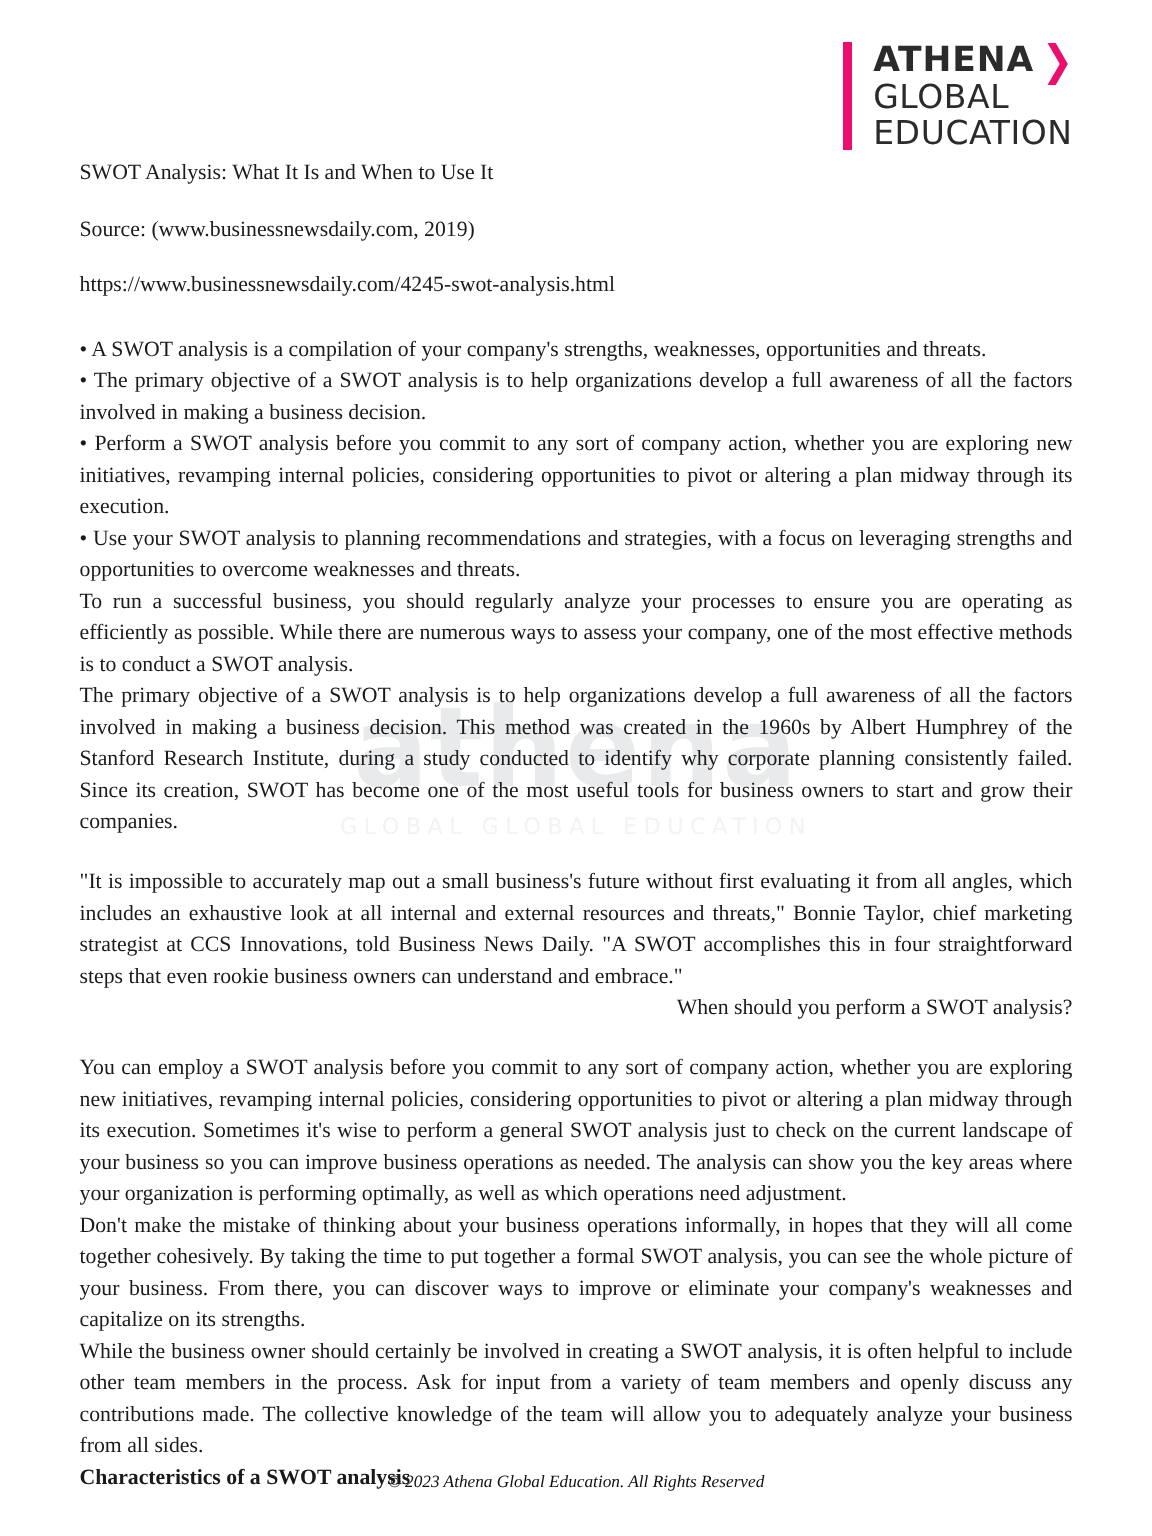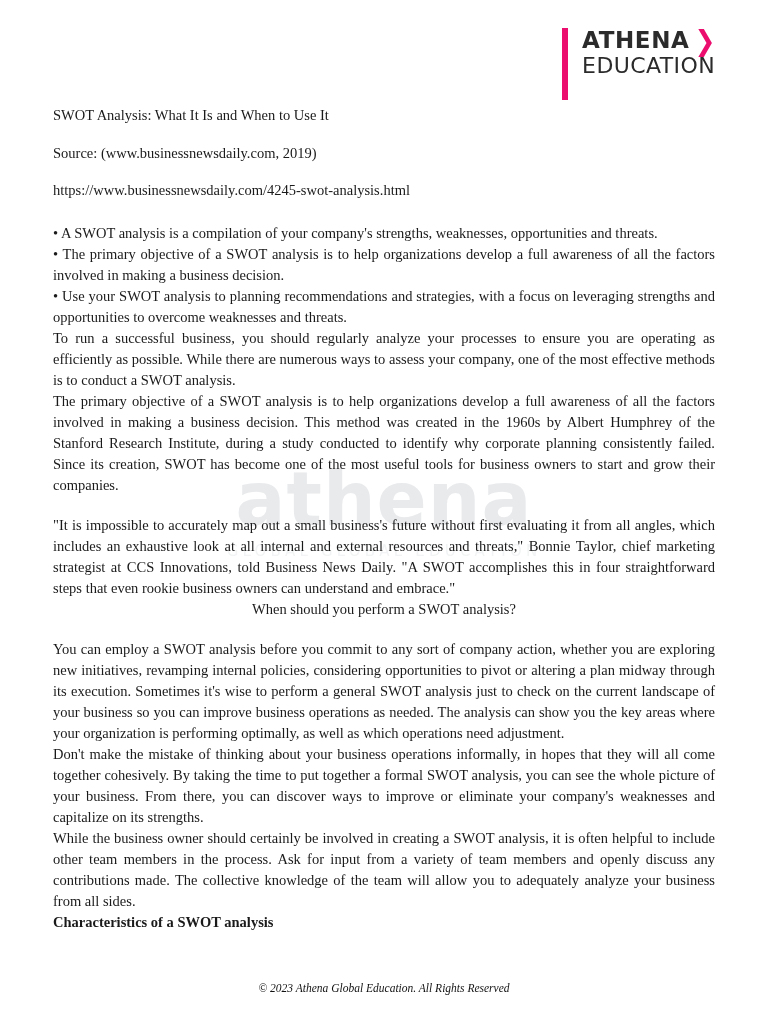--- a/index.html
+++ b/index.html
@@ -117,21 +117,21 @@
     word-break: break-all;
   }
   .para {
     font-size: 14.5px;
     line-height: 1.45;
     margin: 0;
     text-align: justify;
     text-justify: inter-word;
   }
   .para.noj {
-    text-align: center;
+    text-align: right;
     font-family: Liberation Serif, serif;
   }
   .spacer {
     height: 19px;
   }
   .subhead {
     font-size: 14.5px;
     font-weight: 700;
     line-height: 1.45;
     margin: 0;
@@ -161,34 +161,36 @@
     <div class="watermark-sub">GLOBAL GLOBAL EDUCATION</div>
   </div>
 
   <div class="logo">
     <div class="logo-bar"></div>
     <div class="logo-text">
       <div class="logo-line1">
         <span>ATHENA</span>
         <span class="logo-chevron">❯</span>
       </div>
+      <div class="logo-line2">GLOBAL</div>
       <div class="logo-line3">EDUCATION</div>
     </div>
   </div>
 
   <div class="content">
 
     <div class="doc-title">SWOT Analysis: What It Is and When to Use It</div>
 
     <div class="source-line">Source: (www.businessnewsdaily.com, 2019)</div>
 
     <div class="source-url">https://www.businessnewsdaily.com/4245-swot-analysis.html</div>
 
     <div class="para">• A SWOT analysis is a compilation of your company's strengths, weaknesses, opportunities and threats.</div>
     <div class="para">• The primary objective of a SWOT analysis is to help organizations develop a full awareness of all the factors involved in making a business decision.</div>
+    <div class="para">• Perform a SWOT analysis before you commit to any sort of company action, whether you are exploring new initiatives, revamping internal policies, considering opportunities to pivot or altering a plan midway through its execution.</div>
     <div class="para">• Use your SWOT analysis to planning recommendations and strategies, with a focus on leveraging strengths and opportunities to overcome weaknesses and threats.</div>
 
     <div class="para">To run a successful business, you should regularly analyze your processes to ensure you are operating as efficiently as possible. While there are numerous ways to assess your company, one of the most effective methods is to conduct a SWOT analysis.</div>
     <div class="para">The primary objective of a SWOT analysis is to help organizations develop a full awareness of all the factors involved in making a business decision. This method was created in the 1960s by Albert Humphrey of the Stanford Research Institute, during a study conducted to identify why corporate planning consistently failed. Since its creation, SWOT has become one of the most useful tools for business owners to start and grow their companies.</div>
 
     <div class="spacer"></div>
 
     <div class="para">"It is impossible to accurately map out a small business's future without first evaluating it from all angles, which includes an exhaustive look at all internal and external resources and threats," Bonnie Taylor, chief marketing strategist at CCS Innovations, told Business News Daily. "A SWOT accomplishes this in four straightforward steps that even rookie business owners can understand and embrace."</div>
     <div class="para noj">When should you perform a SWOT analysis?</div>
 

